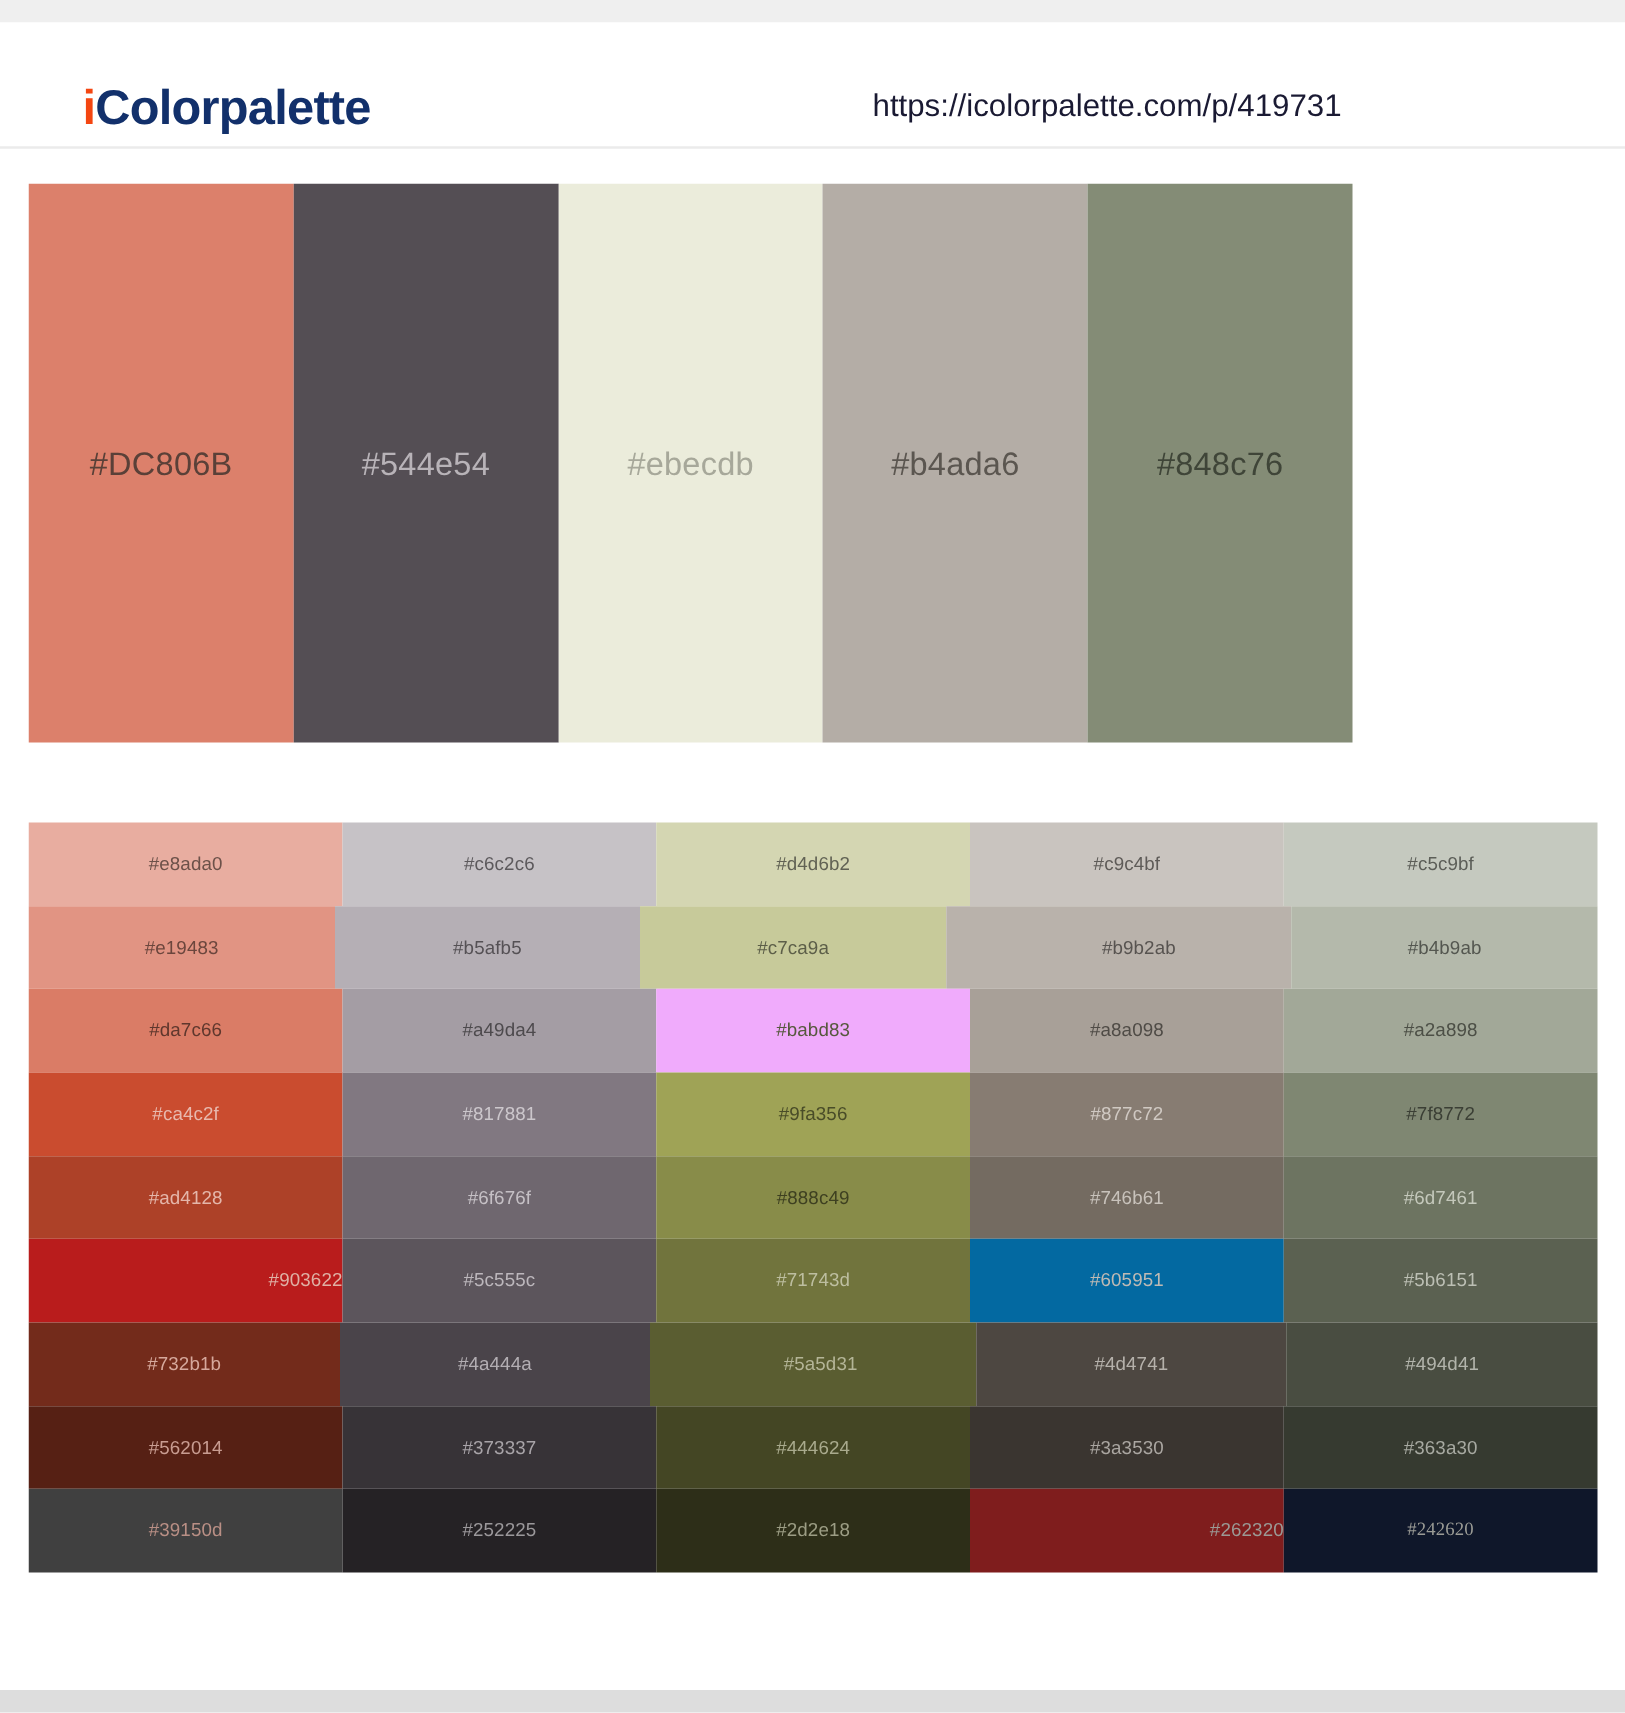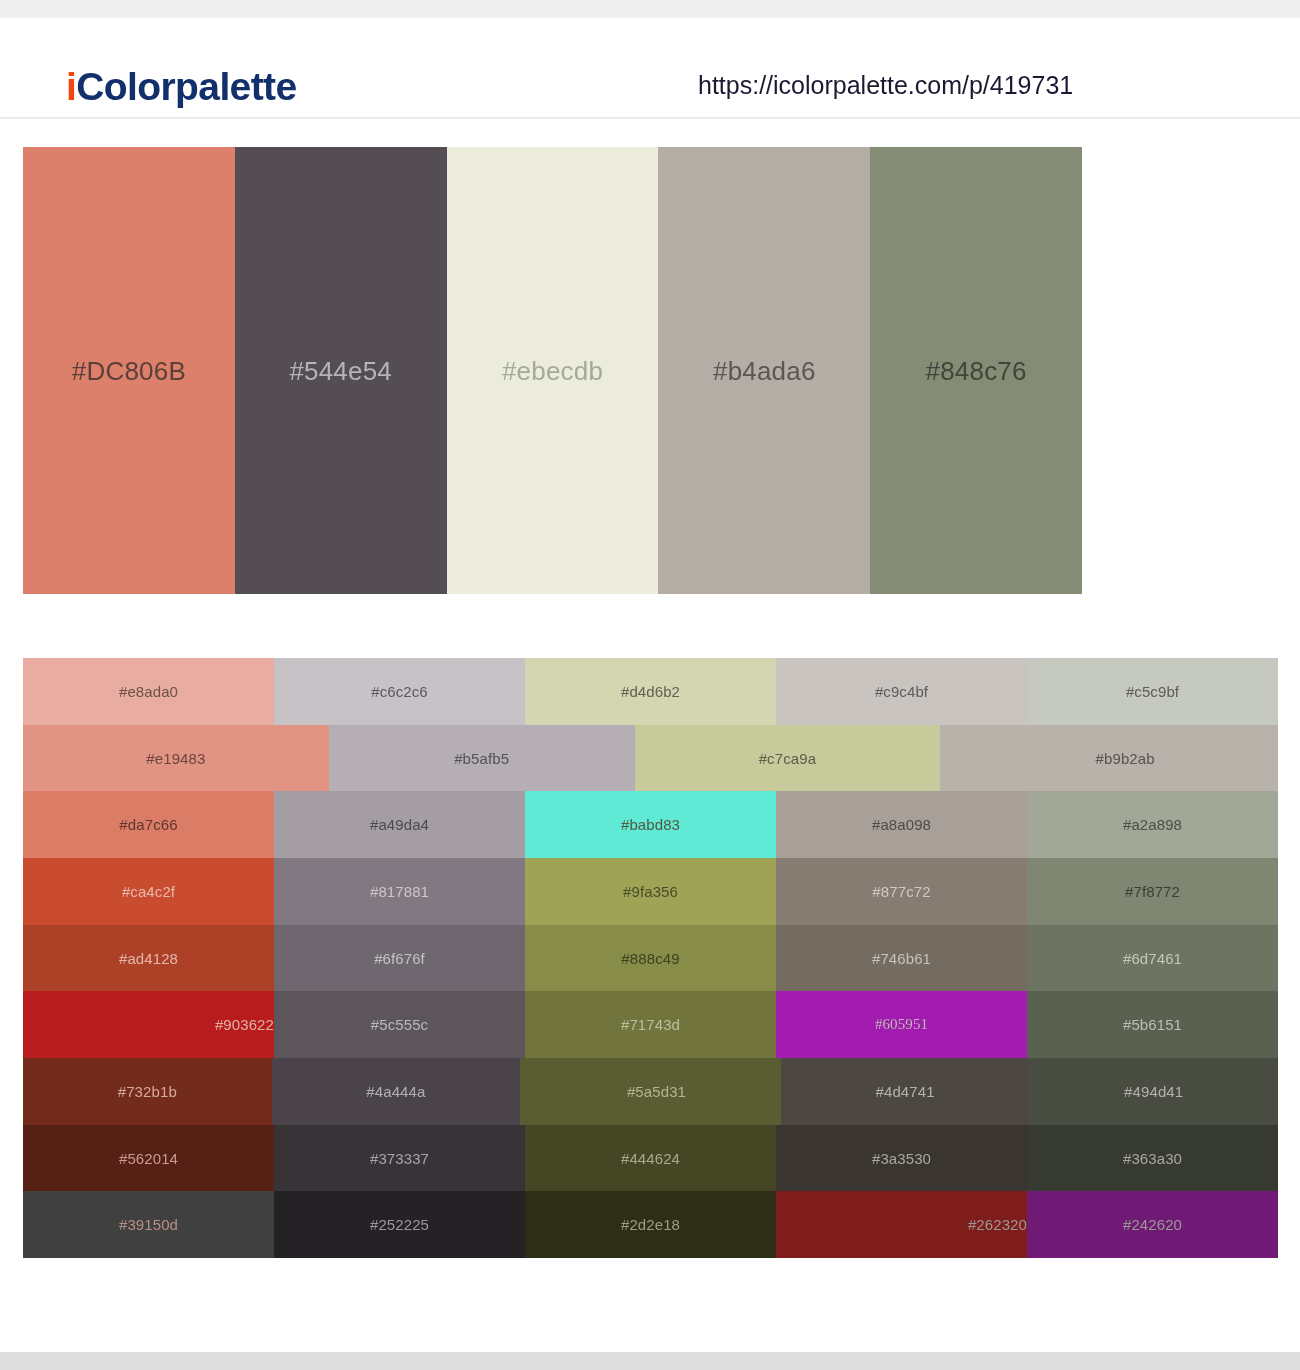--- a/index.html
+++ b/index.html
@@ -168,29 +168,32 @@
       </div>
       <div class="shade-cell" style="background: rgb(181, 175, 181);">
         <span class="shade-label" style="color: rgb(85, 81, 85);">#b5afb5</span>
       </div>
       <div class="shade-cell" style="background: rgb(199, 202, 154);">
         <span class="shade-label" style="color: rgb(92, 94, 72);">#c7ca9a</span>
       </div>
       <div class="shade-cell" style="background: rgb(185, 178, 171); padding-left: 32px;">
         <span class="shade-label" style="color: rgb(87, 83, 80);">#b9b2ab</span>
       </div>
+      <div class="shade-cell" style="background: rgb(180, 185, 171);">
+        <span class="shade-label" style="color: rgb(84, 87, 80);">#b4b9ab</span>
+      </div>
     </div>
     <div class="shades-row">
       <div class="shade-cell" style="background: rgb(218, 124, 102);">
         <span class="shade-label" style="color: rgb(95, 55, 45);">#da7c66</span>
       </div>
       <div class="shade-cell" style="background: rgb(164, 157, 164);">
         <span class="shade-label" style="color: rgb(77, 74, 77);">#a49da4</span>
       </div>
-      <div class="shade-cell" style="background: #5eead4;">
+      <div class="shade-cell" style="background: #f0abfc;">
         <span class="shade-label" style="color: rgb(86, 88, 61);">#babd83</span>
       </div>
       <div class="shade-cell" style="background: rgb(168, 160, 152);">
         <span class="shade-label" style="color: rgb(79, 75, 70);">#a8a098</span>
       </div>
       <div class="shade-cell" style="background: rgb(162, 168, 152);">
         <span class="shade-label" style="color: rgb(76, 79, 70);">#a2a898</span>
       </div>
     </div>
     <div class="shades-row">
@@ -230,21 +233,21 @@
     <div class="shades-row">
       <div class="shade-cell" style="background: #b91c1c; justify-content: flex-end;">
         <span class="shade-label" style="color: rgb(223, 177, 165);">#903622</span>
       </div>
       <div class="shade-cell" style="background: rgb(92, 85, 92);">
         <span class="shade-label" style="color: rgb(188, 183, 188);">#5c555c</span>
       </div>
       <div class="shade-cell" style="background: rgb(113, 116, 61);">
         <span class="shade-label" style="color: rgb(189, 190, 160);">#71743d</span>
       </div>
-      <div class="shade-cell" style="background: #a21caf; font-family: Liberation Serif, serif;">
+      <div class="shade-cell" style="background: #0369a1;">
         <span class="shade-label" style="color: rgb(191, 186, 180);">#605951</span>
       </div>
       <div class="shade-cell" style="background: rgb(91, 97, 81);">
         <span class="shade-label" style="color: rgb(188, 191, 180);">#5b6151</span>
       </div>
     </div>
     <div class="shades-row">
       <div class="shade-cell" style="background: rgb(115, 43, 27);">
         <span class="shade-label" style="color: rgb(214, 168, 156);">#732b1b</span>
       </div>
@@ -284,19 +287,19 @@
       </div>
       <div class="shade-cell" style="background: rgb(37, 34, 37);">
         <span class="shade-label" style="color: rgb(155, 152, 155);">#252225</span>
       </div>
       <div class="shade-cell" style="background: rgb(45, 46, 24);">
         <span class="shade-label" style="color: rgb(156, 157, 132);">#2d2e18</span>
       </div>
       <div class="shade-cell" style="background: #7f1d1d; justify-content: flex-end;">
         <span class="shade-label" style="color: rgb(155, 153, 149);">#262320</span>
       </div>
-      <div class="shade-cell" style="background: #701a75;">
+      <div class="shade-cell" style="background: #0f172a; font-family: Liberation Serif, serif;">
         <span class="shade-label" style="color: rgb(154, 155, 149);">#242620</span>
       </div>
     </div>
   </div>
 
 <div class="chrome-band-bottom" style="background: rgb(221, 221, 221);"></div>
 
 </body></html>

